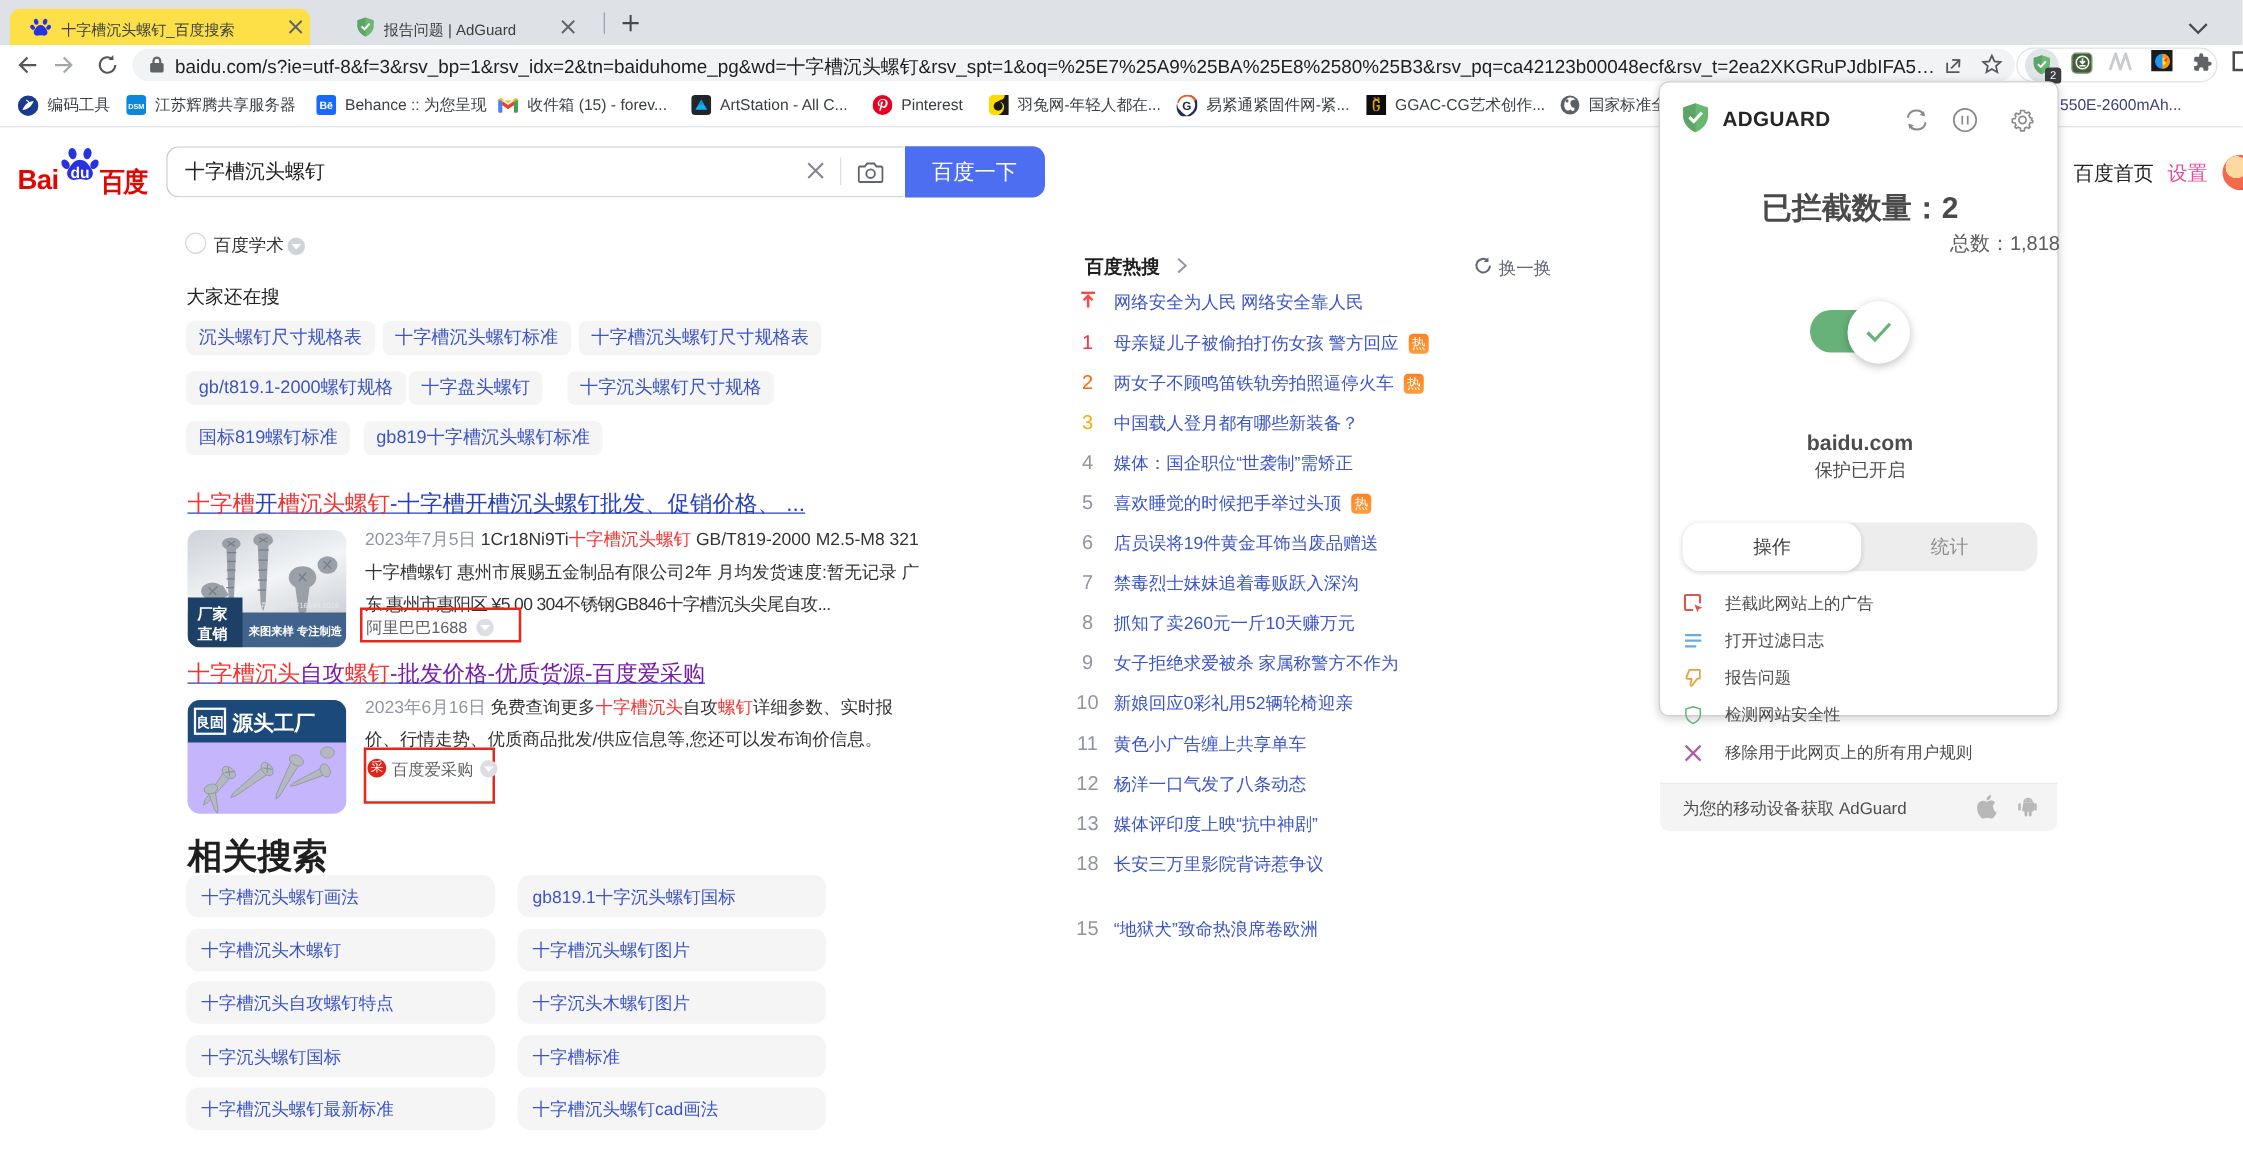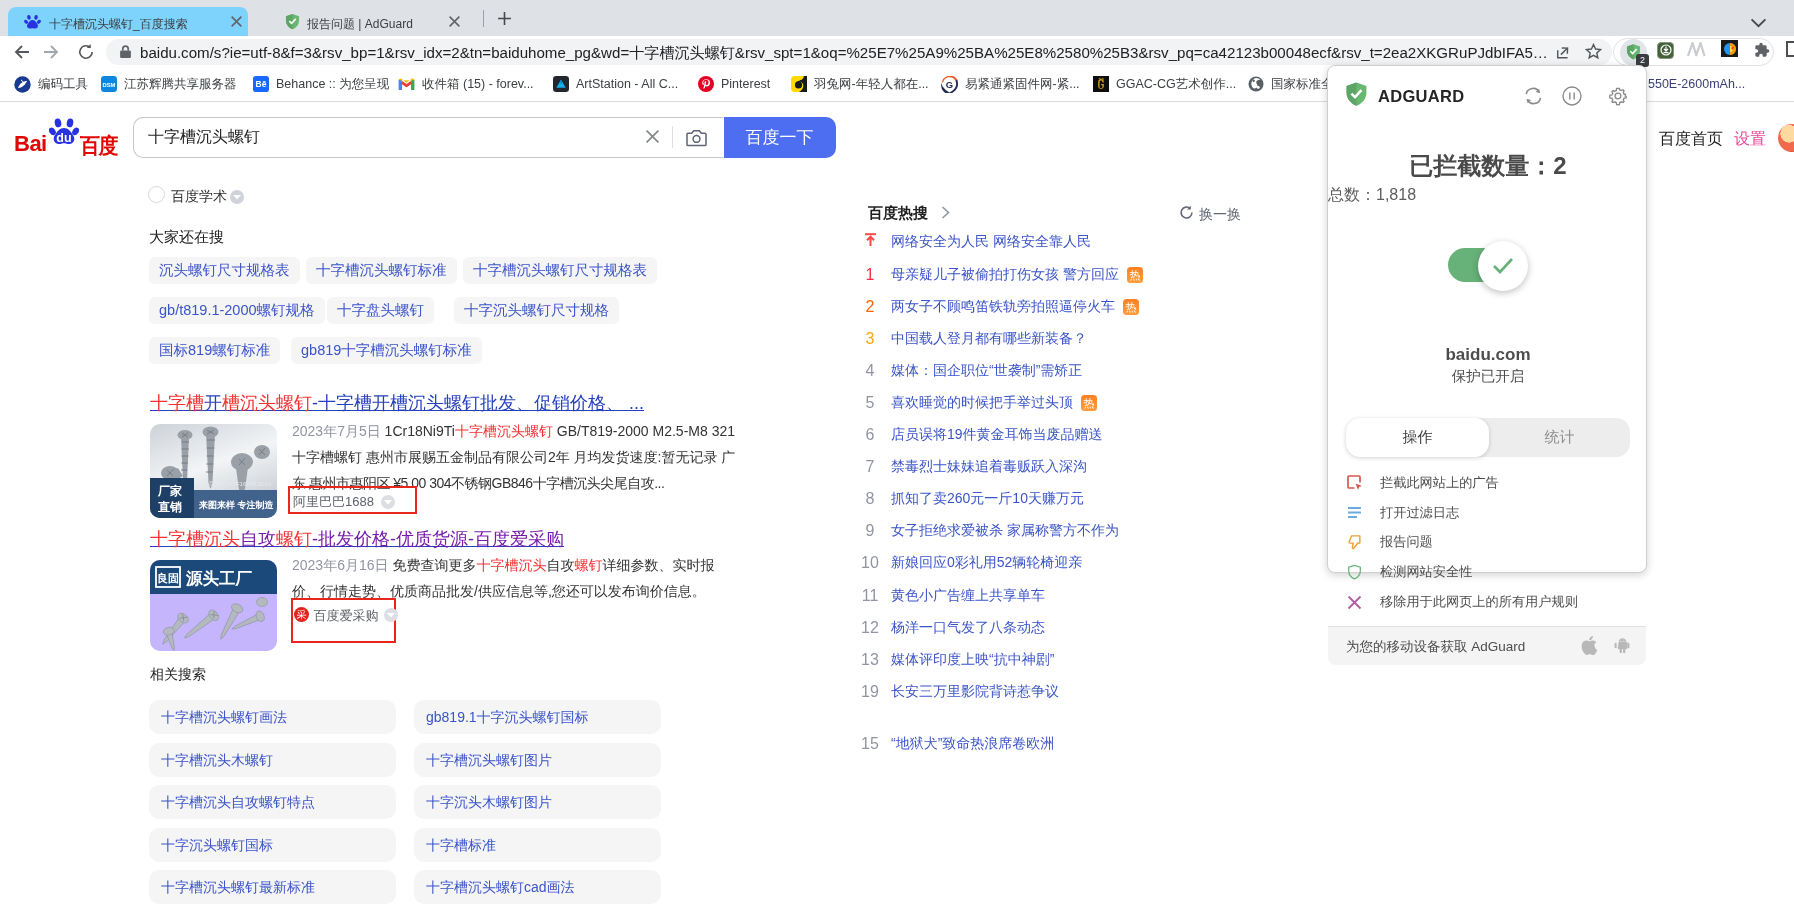--- a/index.html
+++ b/index.html
@@ -2,21 +2,21 @@
 <html lang="zh"><head>
 <meta charset="utf-8">
 <style>
 * { margin:0; padding:0; box-sizing:border-box; }
 html,body { width:1794px; height:923px; overflow:hidden; background:#fff;
   font-family:"Liberation Sans",sans-serif; }
 .abs { position:absolute; }
 svg { display:block; }
 
 #tabstrip { position:absolute; left:0; top:0; width:1794px; height:36px; background:#dee1e6; }
-#tab1 { position:absolute; left:8px; top:7px; width:240px; height:29px; background:#7dd3fc; border-radius:8px 8px 0 0; }
+#tab1 { position:absolute; left:8px; top:7px; width:240px; height:29px; background:#fde047; border-radius:8px 8px 0 0; }
 .tabtxt { position:absolute; top:9px; font-size:12px; color:#3c4043; white-space:nowrap; overflow:hidden; }
 #toolbar { position:absolute; left:0; top:36px; width:1794px; height:31px; background:#fff; }
 #omnibox { position:absolute; left:106px; top:2.5px; width:1506px; height:26px; border-radius:13px; background:#f1f3f4; overflow:hidden; }
 #extpill { position:absolute; left:1613px; top:1.5px; width:161px; height:28px; border-radius:14px; background:#fff; border:1px solid #dfe1e5; }
 #bookmarks { position:absolute; left:0; top:67px; width:1794px; height:35px; background:#fff; border-bottom:1px solid #d8dbdf; }
 .bm { position:absolute; top:0; height:34px; display:flex; align-items:center; gap:7px; font-size:12.5px; color:#3c4043; white-space:nowrap; }
 
 #page { position:absolute; left:0; top:102px; width:1794px; height:821px; background:#fff; }
 .pill { position:absolute; height:27px; line-height:27px; border-radius:6px; background:#f5f5f6; color:#3b54c8; font-size:14.5px; padding:0 10px; white-space:nowrap; }
 .rpill { position:absolute; width:247px; height:34px; line-height:34px; border-radius:10px; background:#f5f5f6; color:#3b54c8; font-size:14px; padding-left:12px; white-space:nowrap; }
@@ -333,21 +333,21 @@
   <div class="snip" style="left:292px;top:450px;width:460px"><span class="gray">2023年6月16日 </span>免费查询更多<span class="red">十字槽沉头</span>自攻<span class="red">螺钉</span>详细参数、实时报<br>价、行情走势、优质商品批发/供应信息等,您还可以发布询价信息。</div>
   <div class="redbox" style="left:291px;top:495.5px;width:105px;height:45px"></div>
   <div class="abs" style="left:294px;top:504.5px;width:15px;height:15px;border-radius:50%;background:#e2231a"></div>
   <div class="abs" style="left:294px;top:504.5px;width:15px;height:15px;color:#fff;font-size:10px;line-height:15px;text-align:center">采</div>
   <div class="abs srctag" style="left:313.5px;top:504.5px">百度爱采购</div>
   <div class="abs" style="left:384px;top:505.5px;width:14px;height:14px;border-radius:50%;background:#dcdee3"></div>
   <svg class="abs" style="left:387px;top:510.5px" width="8" height="5" viewBox="0 0 8 5">
       <path d="M0 0l4 4.5L8 0z" fill="#fff"></path>
     </svg>
 
-  <div class="abs" style="left:150px;top:564px;font-size:14px;font-weight:400;color:#1f1f1f">相关搜索</div>
+  <div class="abs" style="left:150px;top:564px;font-size:28px;font-weight:700;color:#1f1f1f">相关搜索</div>
   <div class="rpill" style="left:149px;top:598px">十字槽沉头螺钉画法</div>
   <div class="rpill" style="left:414px;top:598px">gb819.1十字沉头螺钉国标</div>
   <div class="rpill" style="left:149px;top:640.6px">十字槽沉头木螺钉</div>
   <div class="rpill" style="left:414px;top:640.6px">十字槽沉头螺钉图片</div>
   <div class="rpill" style="left:149px;top:683.2px">十字槽沉头自攻螺钉特点</div>
   <div class="rpill" style="left:414px;top:683.2px">十字沉头木螺钉图片</div>
   <div class="rpill" style="left:149px;top:725.8px">十字沉头螺钉国标</div>
   <div class="rpill" style="left:414px;top:725.8px">十字槽标准</div>
   <div class="rpill" style="left:149px;top:768.4px">十字槽沉头螺钉最新标准</div>
   <div class="rpill" style="left:414px;top:768.4px">十字槽沉头螺钉cad画法</div>
@@ -417,21 +417,21 @@
     </div>
   <div class="hotrow" style="top:514.6px">
       <span class="hotnum" style="color:#9195a3">12</span>
       <span class="hottxt">杨洋一口气发了八条动态</span>
     </div>
   <div class="hotrow" style="top:546.7px">
       <span class="hotnum" style="color:#9195a3">13</span>
       <span class="hottxt">媒体评印度上映“抗中神剧”</span>
     </div>
   <div class="hotrow" style="top:578.8px">
-      <span class="hotnum" style="color:#9195a3">19</span>
+      <span class="hotnum" style="color:#9195a3">18</span>
       <span class="hottxt">长安三万里影院背诗惹争议</span>
     </div>
   <div class="hotrow" style="top:631px">
       <span class="hotnum" style="color:#9195a3">15</span>
       <span class="hottxt">“地狱犬”致命热浪席卷欧洲</span>
     </div>
 </div>
 <div id="popup">
   <svg class="abs" style="left:15px;top:15px" width="27" height="27" viewBox="0 0 24 25">
       <path fill="#68b872" d="M12 1.5L2.8 4.6v6.2c0 5.8 4.1 9.8 9.2 12.2 5.1-2.4 9.2-6.4 9.2-12.2V4.6z"></path>
@@ -446,21 +446,21 @@
       <path d="M4.5 17.2L4 13l4 1.1z" fill="#8a8a8a"></path>
     </svg>
   <svg class="abs" style="left:234px;top:20px" width="20" height="20" viewBox="0 0 20 20">
       <circle cx="10" cy="10" r="9" fill="none" stroke="#8a8a8a" stroke-width="1.4"></circle>
       <path d="M7.8 6.5v7M12.2 6.5v7" stroke="#8a8a8a" stroke-width="1.4"></path>
     </svg>
   <svg class="abs" style="left:280px;top:20px" width="20" height="20" viewBox="0 0 24 24">
       <path fill="none" stroke="#8a8a8a" stroke-width="1.6" d="M12 8.5a3.5 3.5 0 1 0 0 7 3.5 3.5 0 0 0 0-7zm8.6 3.5c0-.6.5-1.1.5-1.7l-2-.7a7 7 0 0 0-.8-1.9l.9-1.9c-.4-.5-.8-.9-1.3-1.3l-1.9.9a7 7 0 0 0-1.9-.8L13.7 3c-.6-.1-1.1-.1-1.7-.1s-1.1 0-1.7.1l-.4 2.6a7 7 0 0 0-1.9.8l-1.9-.9c-.5.4-.9.8-1.3 1.3l.9 1.9a7 7 0 0 0-.8 1.9l-2.6.4c-.1.6-.1 1.1-.1 1.7s0 1.1.1 1.7l2.6.4c.2.7.4 1.3.8 1.9l-.9 1.9c.4.5.8.9 1.3 1.3l1.9-.9c.6.4 1.2.6 1.9.8l.4 2.6c.6.1 1.1.1 1.7.1s1.1 0 1.7-.1l.4-2.6a7 7 0 0 0 1.9-.8l1.9.9c.5-.4.9-.8 1.3-1.3l-.9-1.9c.4-.6.6-1.2.8-1.9l2.6-.4c.1-.6.1-1.1.1-1.7z"></path>
     </svg>
   <div class="abs" style="left:0;top:84px;width:320px;text-align:center;font-size:24px;font-weight:bold;color:#4a4a4a">已拦截数量：2</div>
-  <div class="abs" style="left:0;top:119px;width:320px;text-align:left;font-size:16px;color:#5d5d5d">总数：1,818</div>
+  <div class="abs" style="left:0;top:119px;width:320px;text-align:right;font-size:16px;color:#5d5d5d">总数：1,818</div>
   <div class="abs" style="left:120px;top:181.5px;width:70px;height:34px;border-radius:17px;background:#67b279"></div>
   <div class="abs" style="left:150px;top:175px;width:50px;height:50px;border-radius:50%;background:#fff;box-shadow:0 2px 7px rgba(0,0,0,.25)"></div>
   <svg class="abs" style="left:163px;top:190px" width="24" height="20" viewBox="0 0 24 20">
       <path d="M3 10l6 6L21 3" stroke="#67b279" stroke-width="2.6" fill="none"></path>
     </svg>
   <div class="abs" style="left:0;top:279px;width:320px;text-align:center;font-size:17px;font-weight:bold;color:#4d4d4d">baidu.com</div>
   <div class="abs" style="left:0;top:301px;width:320px;text-align:center;font-size:14.5px;color:#4d4d4d">保护已开启</div>
   <div class="abs" style="left:18px;top:352px;width:284px;height:39px;border-radius:14px;background:#ededed"></div>
   <div class="abs" style="left:18px;top:352px;width:143px;height:39px;border-radius:14px;background:#fff;box-shadow:0 1px 4px rgba(0,0,0,.18)"></div>
   <div class="abs" style="left:18px;top:362px;width:143px;text-align:center;font-size:15px;color:#404040">操作</div>

